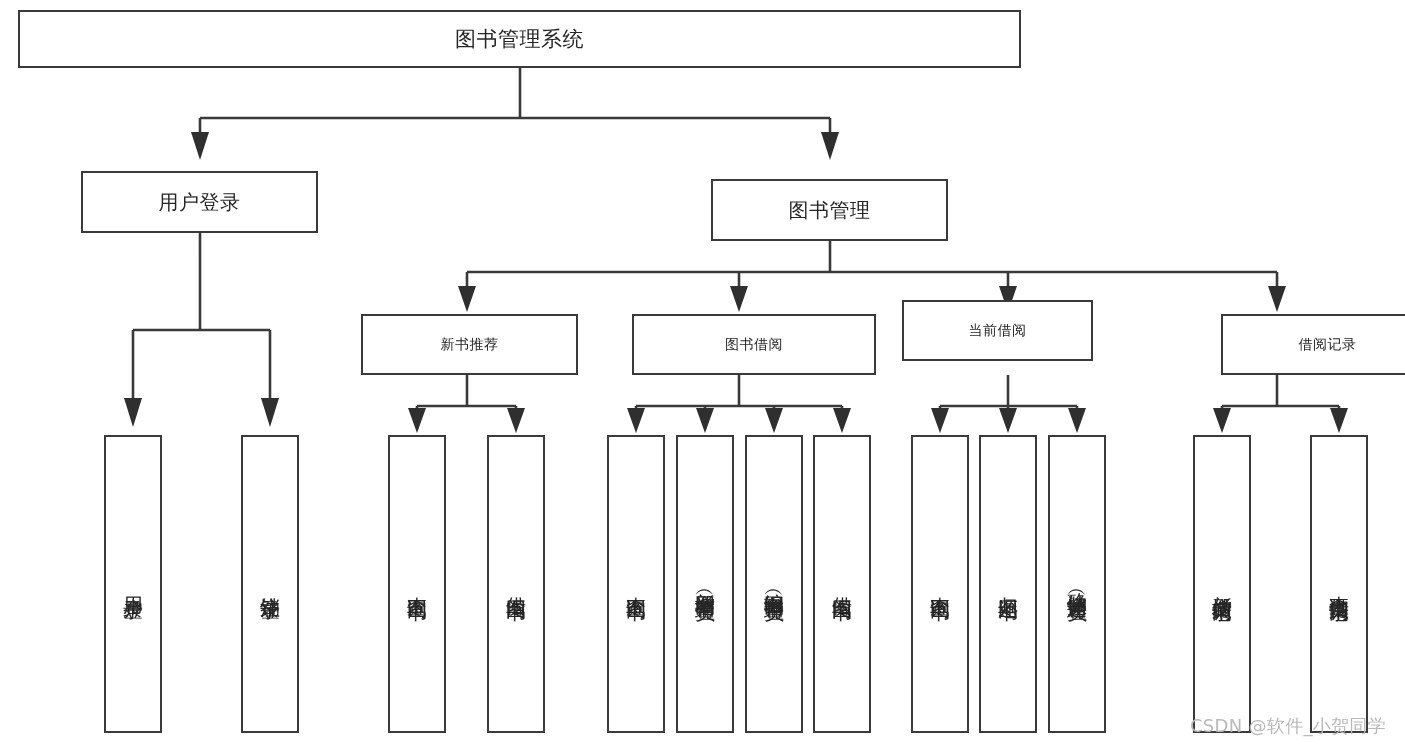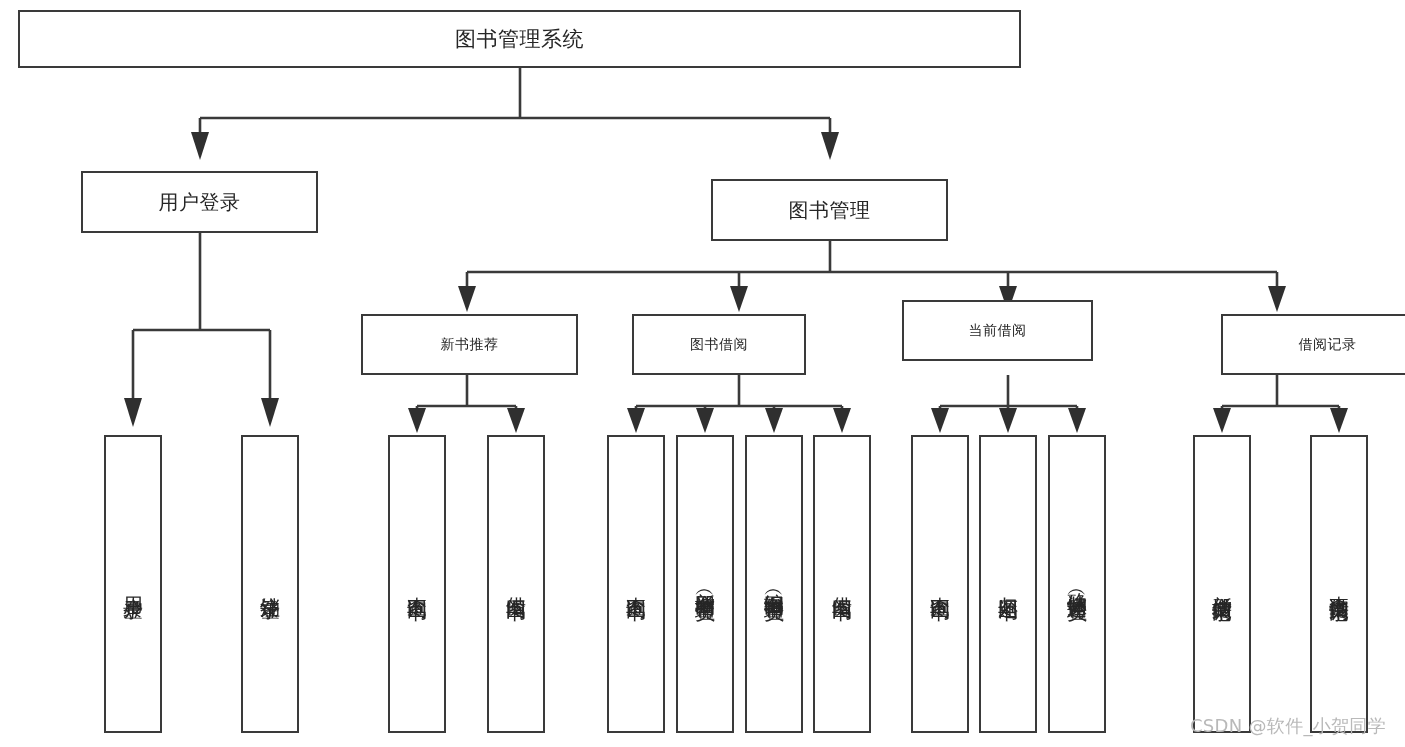--- a/index.html
+++ b/index.html
@@ -155,21 +155,21 @@
   <div class="node-box node-l1" style="left:81px; top:171px; width:237px; height:62px;">
     <span class="node-label">用户登录</span>
   </div>
   <div class="node-box node-l1" style="left:711px; top:179px; width:237px; height:62px;">
     <span class="node-label">图书管理</span>
   </div>
 
   <div class="node-box node-l2" style="left:361px; top:314px; width:217px; height:61px;">
     <span class="node-label">新书推荐</span>
   </div>
-  <div class="node-box node-l2" style="left:632px; top:314px; width:174px; height:61px;">
+  <div class="node-box node-l2" style="left:632px; top:314px; width:244px; height:61px;">
     <span class="node-label">图书借阅</span>
   </div>
   <div class="node-box node-l2" style="left:902px; top:300px; width:191px; height:61px;">
     <span class="node-label">当前借阅</span>
   </div>
   <div class="node-box node-l2" style="left:1221px; top:314px; width:213px; height:61px;">
     <span class="node-label">借阅记录</span>
   </div>
 
   <div class="node-box node-leaf" style="left:104px; top:435px; width:58px; height:298px;">

